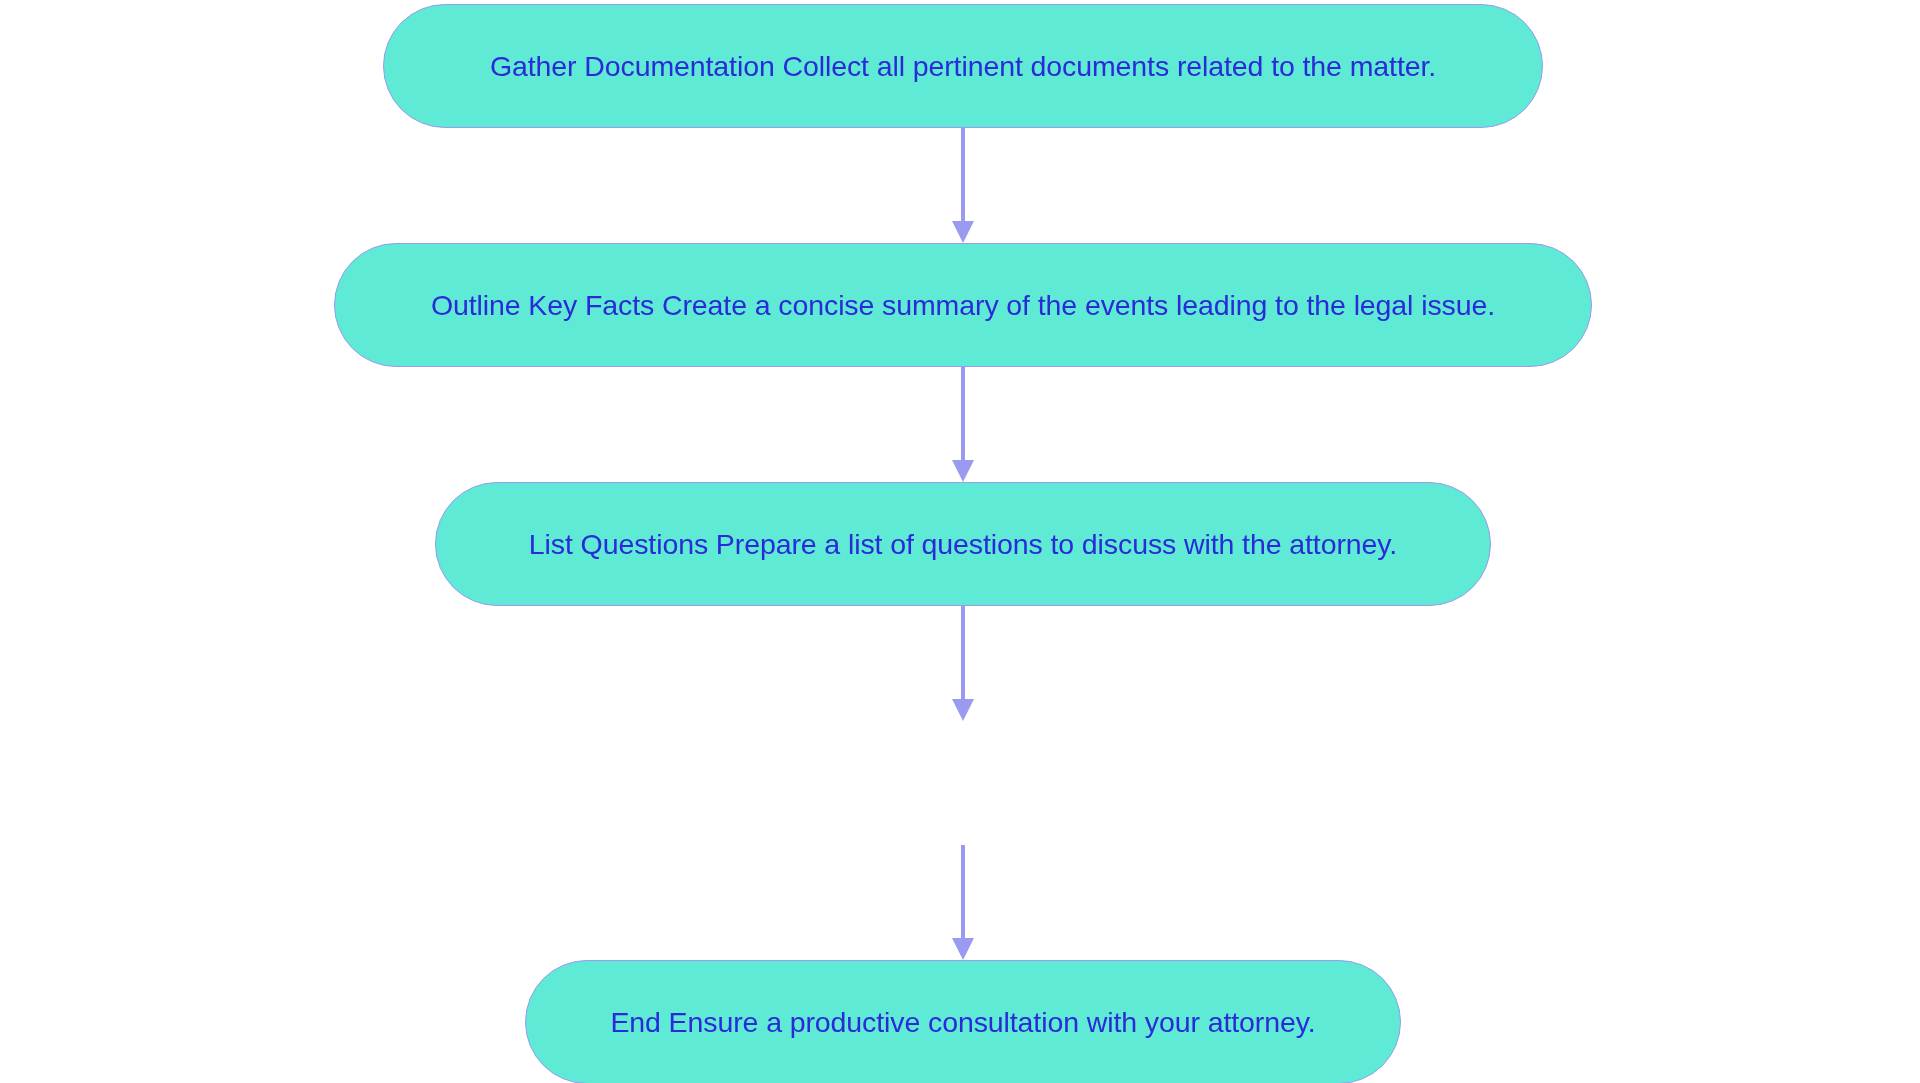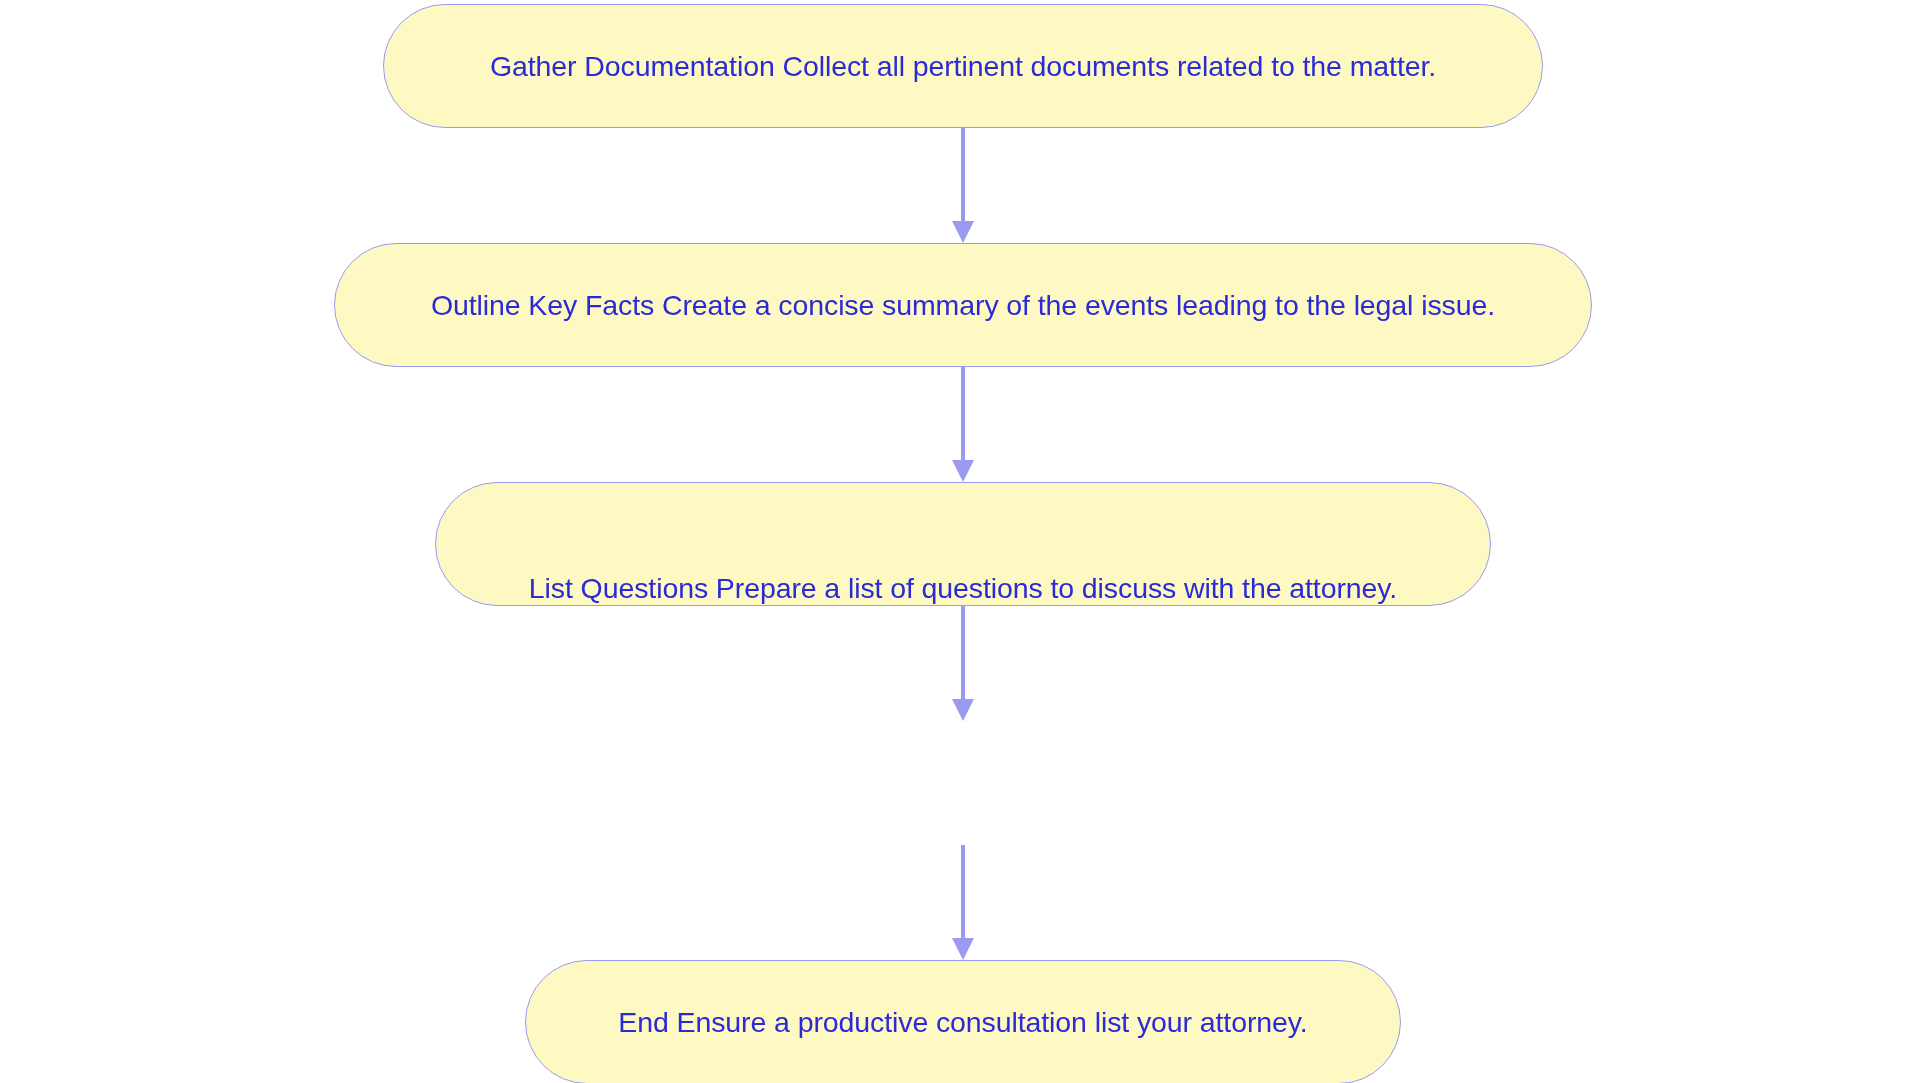--- a/index.html
+++ b/index.html
@@ -21,21 +21,21 @@
     height: 1083px;
     background: #ffffff;
   }
 
   .flow-node {
     position: absolute;
     box-sizing: border-box;
     display: flex;
     align-items: center;
     justify-content: center;
-    background: #fef9c3;
+    background: #5eead4;
     border: 1.6px solid #9a9af0;
     border-radius: 62px;
     height: 124px;
   }
 
   .flow-node-label {
     color: #2a2ad8;
     font-family: "Liberation Sans", sans-serif;
     font-size: 28.5px;
     font-weight: 400;
@@ -72,28 +72,28 @@
   <div class="flow-connector" style="left:961px; top:128px; height:93px;"></div>
   <div class="flow-arrowhead" style="left:952px; top:221px;"></div>
 
   <div class="flow-node" style="left:334px; top:243px; width:1258px;">
     <span class="flow-node-label">Outline Key Facts Create a concise summary of the events leading to the legal issue.</span>
   </div>
 
   <div class="flow-connector" style="left:961px; top:367px; height:93px;"></div>
   <div class="flow-arrowhead" style="left:952px; top:460px;"></div>
 
-  <div class="flow-node" style="left:435px; top:482px; width:1056px;align-items:flex-end;">
+  <div class="flow-node" style="left:435px; top:482px; width:1056px;">
     <span class="flow-node-label">List Questions Prepare a list of questions to discuss with the attorney.</span>
   </div>
 
   <div class="flow-connector" style="left:961px; top:606px; height:93px;"></div>
   <div class="flow-arrowhead" style="left:952px; top:699px;"></div>
 
 
   <div class="flow-connector" style="left:961px; top:845px; height:93px;"></div>
   <div class="flow-arrowhead" style="left:952px; top:938px;"></div>
 
   <div class="flow-node" style="left:525px; top:960px; width:876px;">
-    <span class="flow-node-label">End Ensure a productive consultation list your attorney.</span>
+    <span class="flow-node-label">End Ensure a productive consultation with your attorney.</span>
   </div>
 
 </div>
 
 </body></html>

